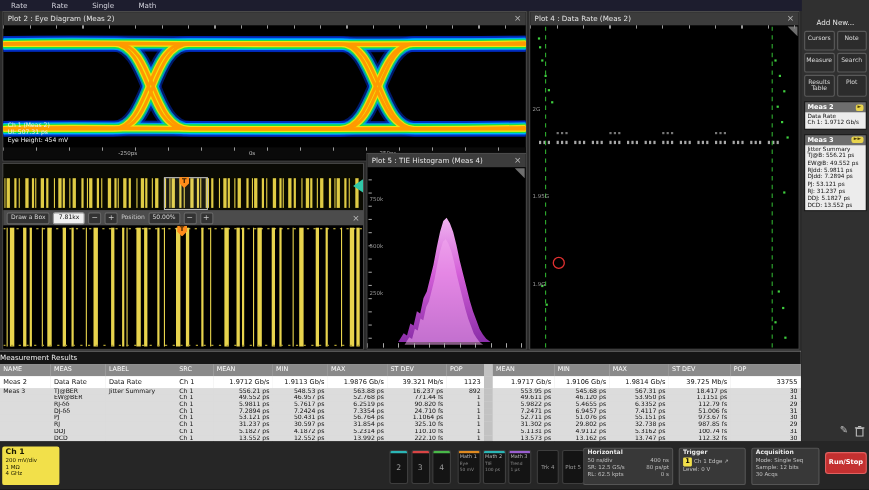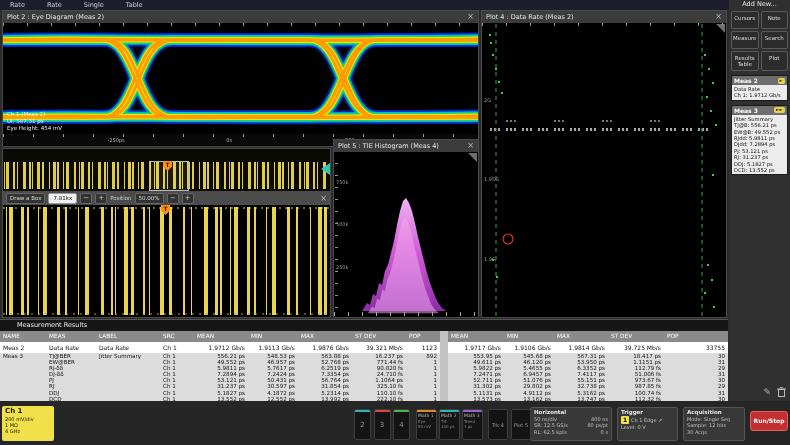--- a/index.html
+++ b/index.html
@@ -52,37 +52,37 @@
   .zb-lab{font-size:5.5px;color:#ccc;}
   .zb-close{margin-left:auto;color:#bbb;font-size:8px;}
   #zoomarea{position:absolute;left:0;top:56px;width:327px;height:112px;background:#000;overflow:hidden;}
   
   #hist-panel{left:333px;top:139px;width:146px;height:179px;}
   #hist-svg{position:absolute;left:0;top:13px;}
   #hist-axis{position:absolute;left:0;right:0;bottom:1px;height:4px;
       background-image:repeating-linear-gradient(90deg,#aaa 0 1px,transparent 1px 14px);}
   
   #sidebar{position:absolute;left:729px;top:0;width:61px;height:401px;background:#303030;
-           box-sizing:border-box;padding:0 2px;}
+           box-sizing:border-box;padding:17px 2px;}
   #addnew{font-size:6.5px;color:#e8e8e8;text-align:center;margin-bottom:3px;}
   #sb-btns{display:grid;grid-template-columns:1fr 1fr;gap:2px;}
   .sb-btn{background:#2c2c2c;border:1px solid #5a5a5a;border-radius:2px;color:#ddd;font-size:5.5px;
           text-align:center;padding:3px 0;line-height:6px;min-height:10px;}
   .meas-badge{margin-top:4px;border:1px solid #1a1a1a;}
   .meas-head{background:#6e6e6e;color:#fff;font-size:6px;font-weight:bold;padding:1px 2px;
              display:flex;justify-content:space-between;align-items:center;}
   .meas-pill{background:#e8d44d;color:#4a3a00;border-radius:2px;font-size:4.5px;line-height:6px;
              padding:0 2px;}
   .meas-body{background:#ececec;color:#111;font-size:5.2px;line-height:6.4px;padding:1px 2px;}
   #sb-tools{position:absolute;right:4px;bottom:4px;display:flex;gap:6px;align-items:center;}
   .tool-ic{color:#bbb;font-size:9px;line-height:9px;}
   
   #table-wrap{position:absolute;left:0;top:319px;width:728px;height:82px;background:#d8d8d8;
               border-top:1px solid #555;box-sizing:border-box;}
-  #tbl-title{height:11px;background:#161616;color:#f0f0f0;font-size:6.5px;line-height:11px;padding:0 17px;}
+  #tbl-title{height:11px;background:#161616;color:#f0f0f0;font-size:6.5px;line-height:11px;padding:0 0;}
   #tbl-grid{display:grid;font-size:6px;
      grid-template-columns:46px 50px 64px 34px 54px 50px 54px 54px 34px 8px 56px 50px 54px 56px 1fr;}
   .tc{padding:0 3px;white-space:nowrap;overflow:hidden;color:#111;}
   .th{background:#8a8a8a;color:#fff;line-height:11px;height:11px;font-size:5.8px;}
   .rw{line-height:11px;height:11px;background:#fff;}
   .rg{line-height:6.1px;height:6.1px;background:#dcdcdc;font-size:5.6px;}
   .num{text-align:right;}
   .tdiv{background:#c2c2c2;}
   
   #bottombar{position:absolute;left:0;top:401px;width:790px;height:44px;background:#262626;}
@@ -115,21 +115,21 @@
 </style>
 </head>
 <body>
 
 <div id="app">
 
   <div id="menubar">
       <span class="menuitem">Rate</span>
       <span class="menuitem">Rate</span>
       <span class="menuitem">Single</span>
-      <span class="menuitem">Table</span>
+      <span class="menuitem">Math</span>
     </div>
 
   <div class="panel" id="eye-panel">
     <div class="ptitle">
       <span>Plot 2 : Eye Diagram (Meas 2)</span>
       <span class="pclose">×</span>
     </div>
     <div class="ticks-top"></div>
     <svg id="eye-svg" width="475" height="111" viewBox="0 0 475 111">
         <path d="M0,16 C80,12 200,20 475,15" fill="none" stroke="#0030d0" stroke-width="14" opacity="0.5" stroke-linejoin="round"></path>

